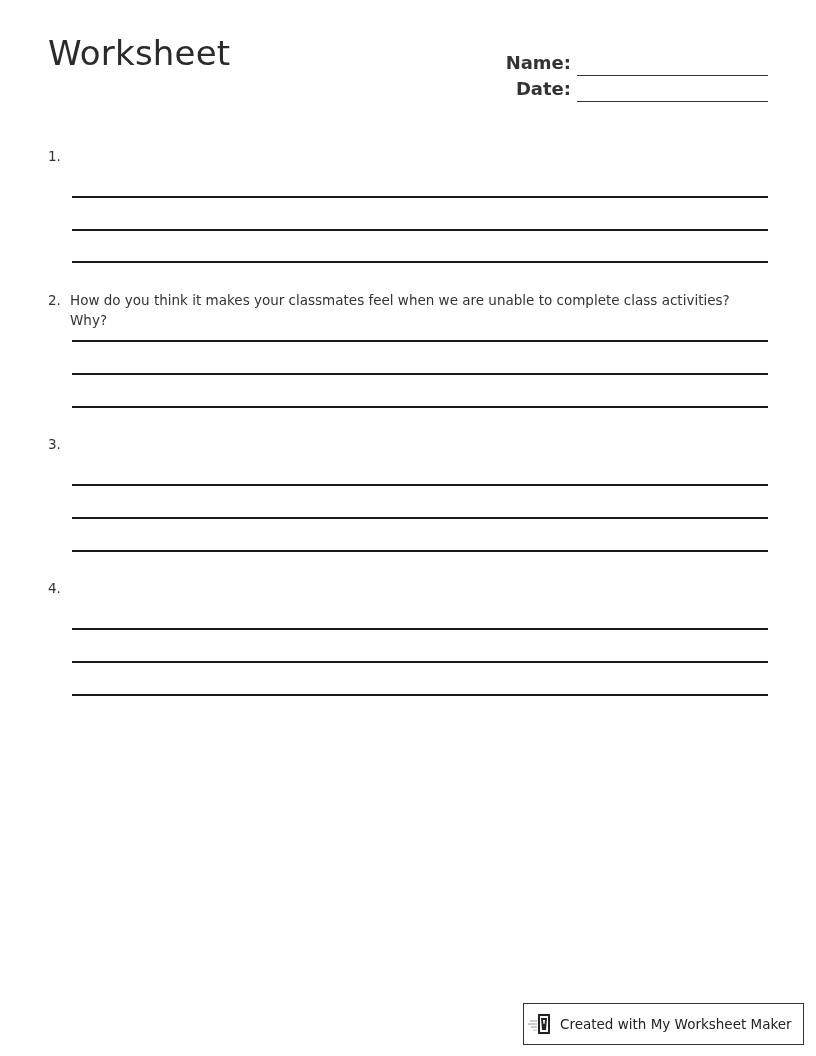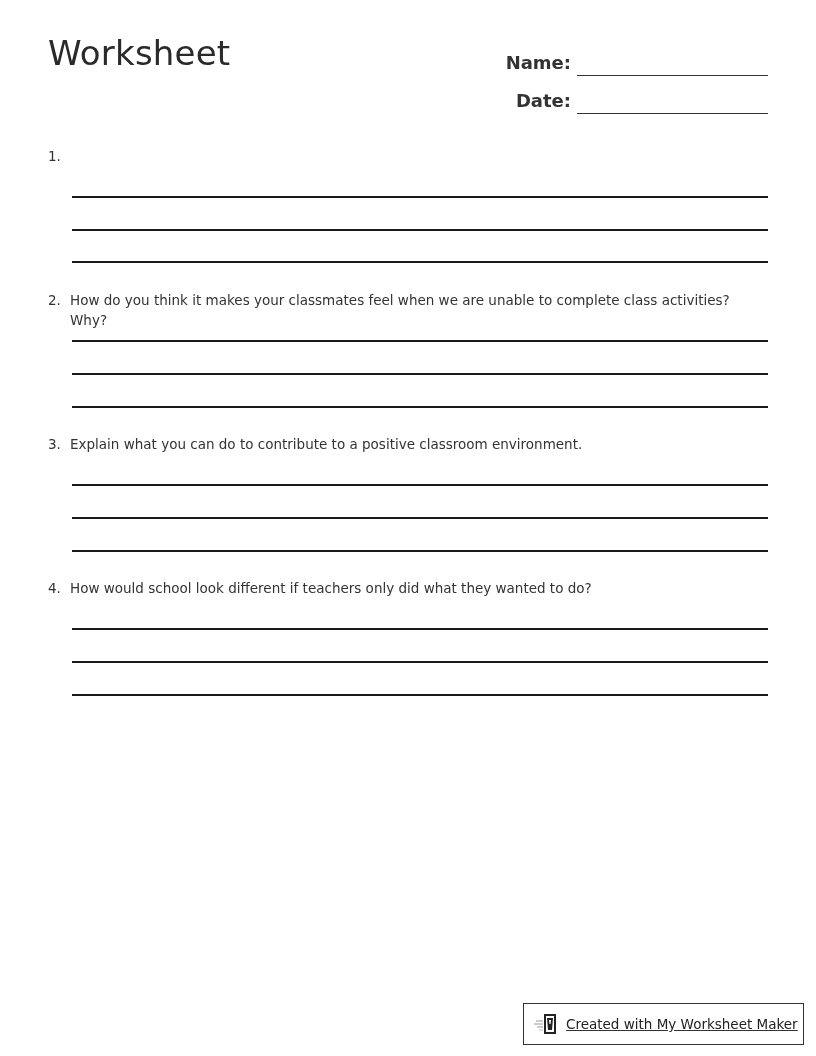--- a/index.html
+++ b/index.html
@@ -26,21 +26,21 @@
       margin: 0;
       line-height: 44px;
     }
     .field-row {
       position: absolute;
       right: 48px;
       display: flex;
       align-items: flex-end;
     }
     .field-row.name { top: 50px; }
-    .field-row.date { top: 88px; justify-content: flex-end; }
+    .field-row.date { top: 76px; justify-content: flex-end; }
     .field-label {
       font-size: 18px;
       color: #333333;
       line-height: 26px;
       margin-right: 6px;
       text-align: right;
       font-weight: bold;
     }
     .field-line {
       width: 191px;
@@ -73,23 +73,22 @@
     .footer-badge {
       position: absolute;
       left: 523px;
       top: 1003px;
       width: 281px;
       height: 42px;
       border: 1.5px solid #333333;
       box-sizing: border-box;
       display: flex;
       align-items: center;
-      padding-left: 10px;
+      padding-left: 4px;
       background: #ffffff;
-      text-decoration: underline;
     }
     .badge-icon {
       width: 26px;
       height: 24px;
       margin-right: 6px;
       display: inline-block;
     }
     .badge-text {
       font-size: 13.5px;
       color: #222222;
@@ -126,31 +125,29 @@
     <span>How do you think it makes your classmates feel when we are unable to complete class activities? Why?</span>
   </div>
   <div class="answer-line" style="top:50px;"></div>
   <div class="answer-line" style="top:83px;"></div>
   <div class="answer-line" style="top:116px;"></div>
 </div>
 
 <div class="question" style="top:434px;">
   <div class="q-text">
     <span class="q-num">3.</span>
-    <span>Explain what you can do to contribute to a positive classroom environment.</span>
   </div>
   <div class="answer-line" style="top:50px;"></div>
   <div class="answer-line" style="top:83px;"></div>
   <div class="answer-line" style="top:116px;"></div>
 </div>
 
 <div class="question" style="top:578px;">
   <div class="q-text">
     <span class="q-num">4.</span>
-    <span>How would school look different if teachers only did what they wanted to do?</span>
   </div>
   <div class="answer-line" style="top:50px;"></div>
   <div class="answer-line" style="top:83px;"></div>
   <div class="answer-line" style="top:116px;"></div>
 </div>
 
 <div class="footer-badge">
   <span class="badge-icon">
     <svg width="26" height="24" viewBox="0 0 26 24">
 

